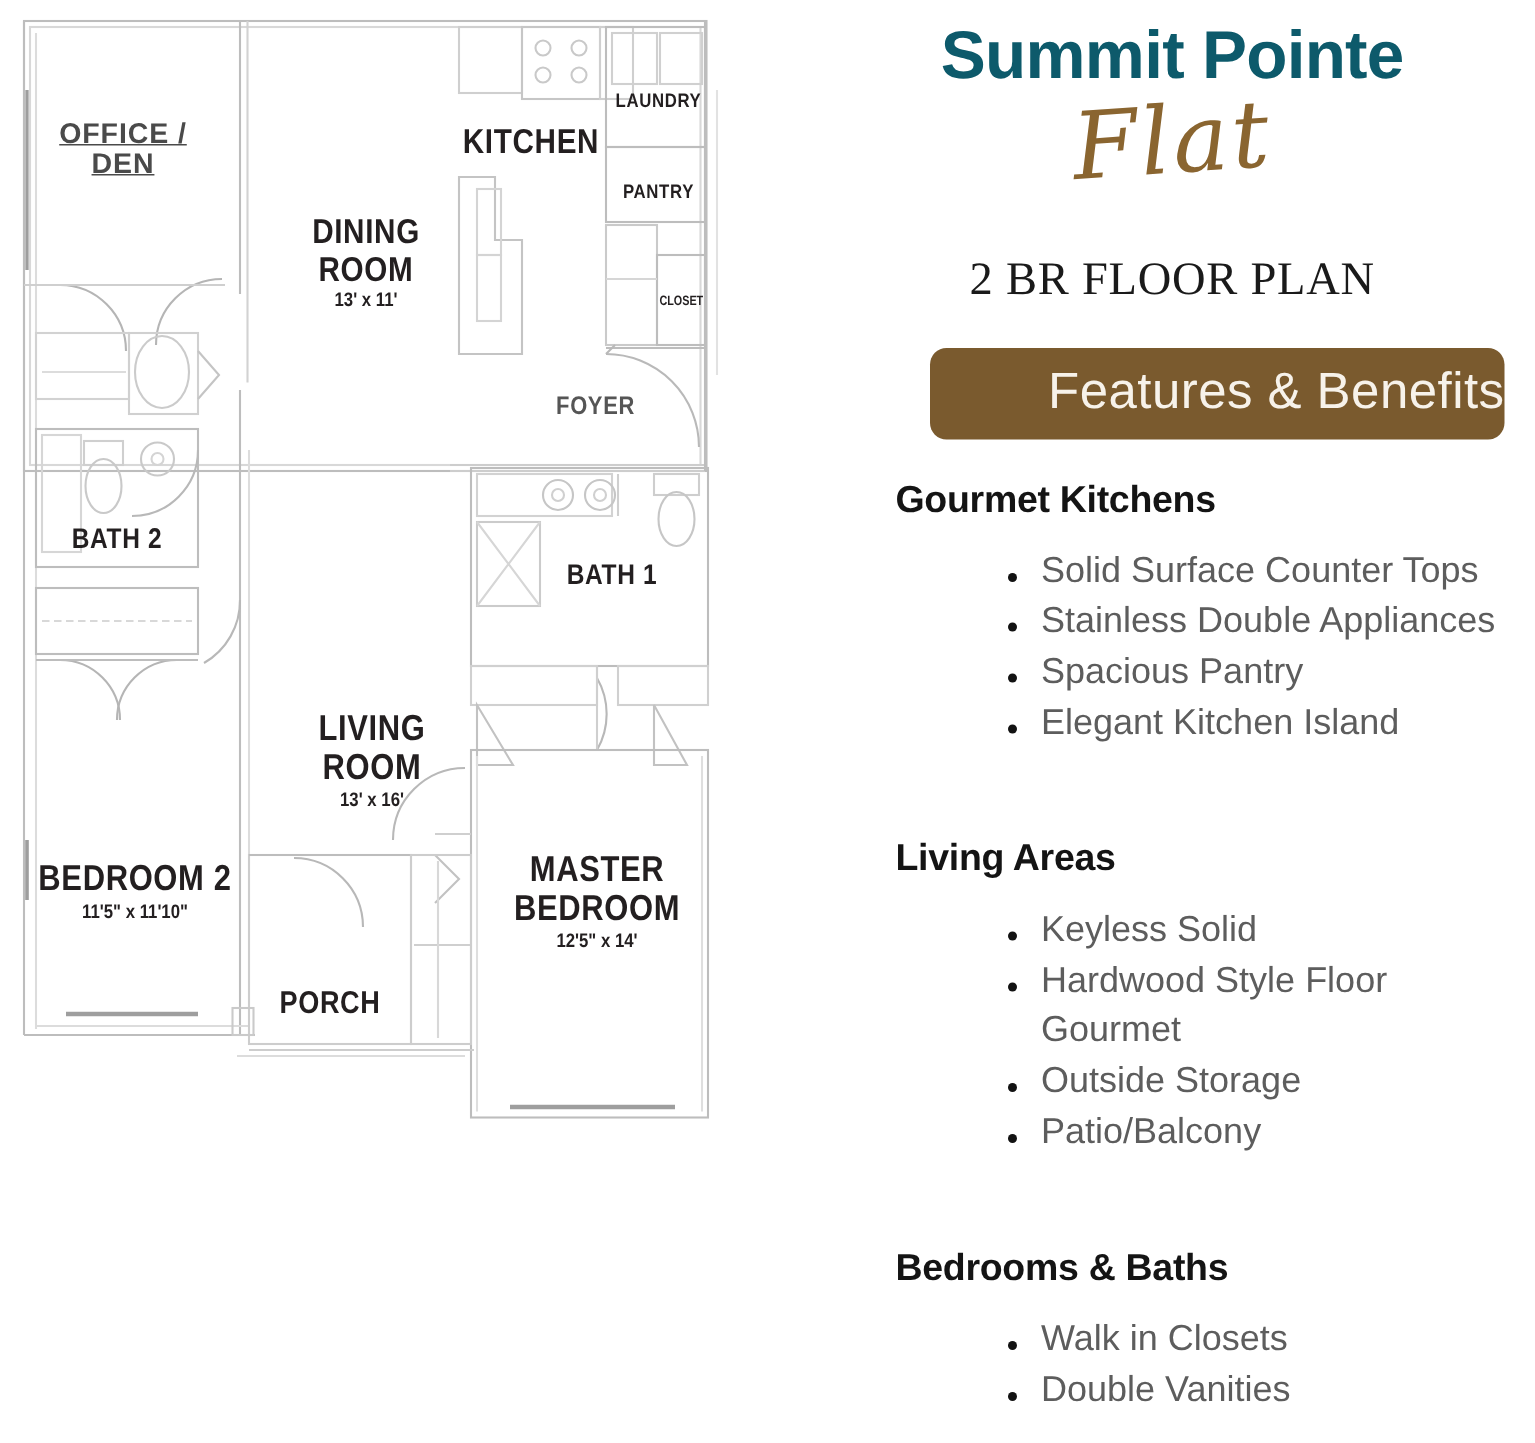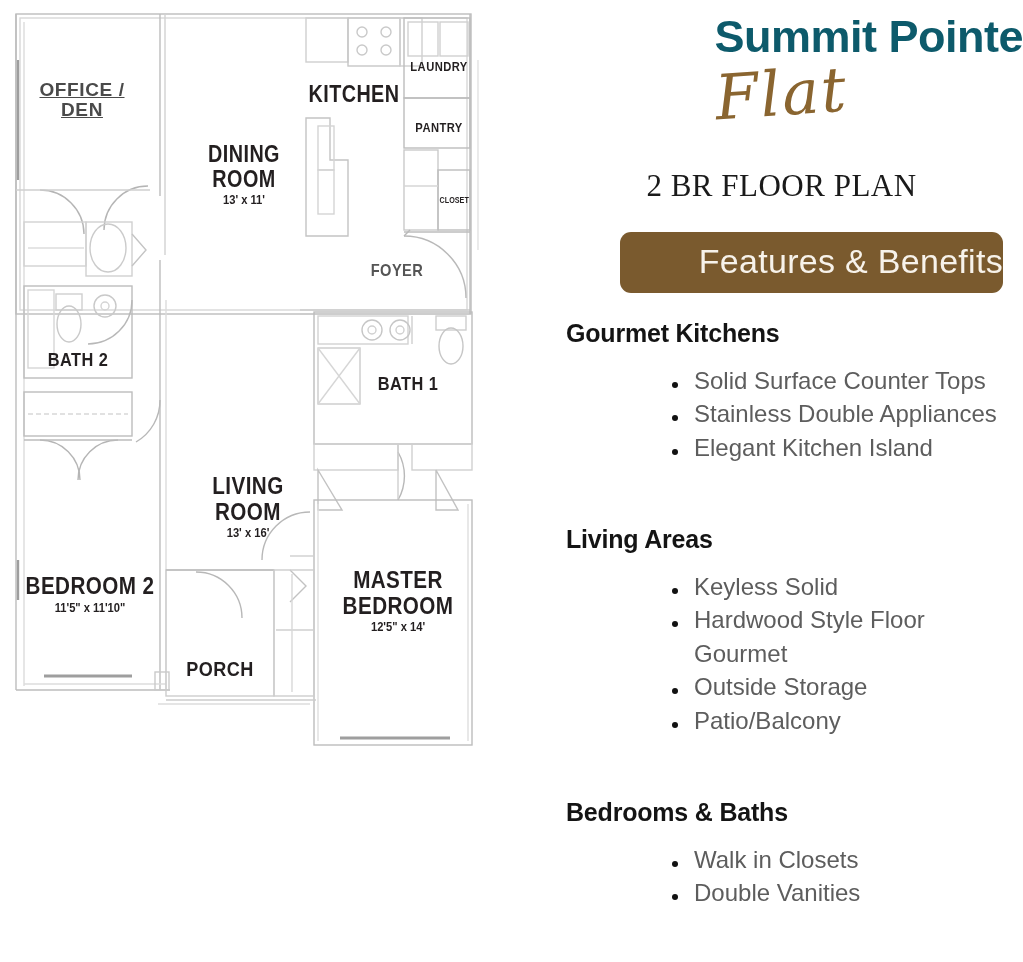--- a/index.html
+++ b/index.html
@@ -49,21 +49,21 @@
   .tiny { font-size: 9px; letter-spacing: 0; transform: scaleX(0.8); }
 
   
   #info-panel {
     position: absolute; left: 540px; top: 0;
     width: 483px; height: 962px;
     background: #fff;
   }
   #brand-title {
     margin: 14px 0 0 0;
-    text-align: right;
+    text-align: center;
     font-size: 45px;
     font-weight: bold;
     color: #0d5a6b;
     letter-spacing: -.5px;
     line-height: 1;
   }
   #brand-script {
     text-align: center;
     font-family: "DejaVu Serif", serif;
     font-style: italic;
@@ -95,20 +95,21 @@
     font-weight: normal;
     letter-spacing: .3px;
   }
   .section { margin: 0 0 0 26px; }
   .section-heading {
     font-size: 25px;
     font-weight: bold;
     color: #141414;
     letter-spacing: -.2px;
     margin-top: 26px;
+    margin-left: 31px;
   }
   .feature-list {
     list-style: none;
     margin: 16px 0 0 0;
     padding: 0 0 0 100px;
   }
   .feature-list li {
     position: relative;
     font-size: 24px;
     color: #5d5d5d;
@@ -302,20 +303,21 @@
 
     <div id="features-banner">
       <span class="banner-text">Features &amp; Benefits</span>
     </div>
 
     <div class="section">
       <div class="section-heading">Gourmet Kitchens</div>
       <ul class="feature-list">
         <li>Solid Surface Counter Tops</li>
         <li>Stainless Double Appliances</li>
+        <li>Spacious Pantry</li>
         <li>Elegant Kitchen Island</li>
       </ul>
     </div>
 
     <div class="gap-lg"></div>
 
     <div class="section">
       <div class="section-heading">Living Areas</div>
       <ul class="feature-list">
         <li>Keyless Solid</li>

